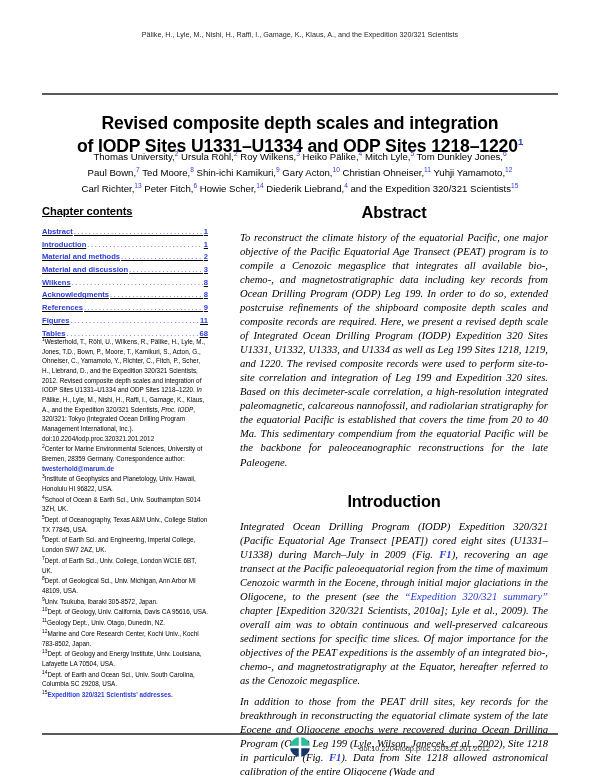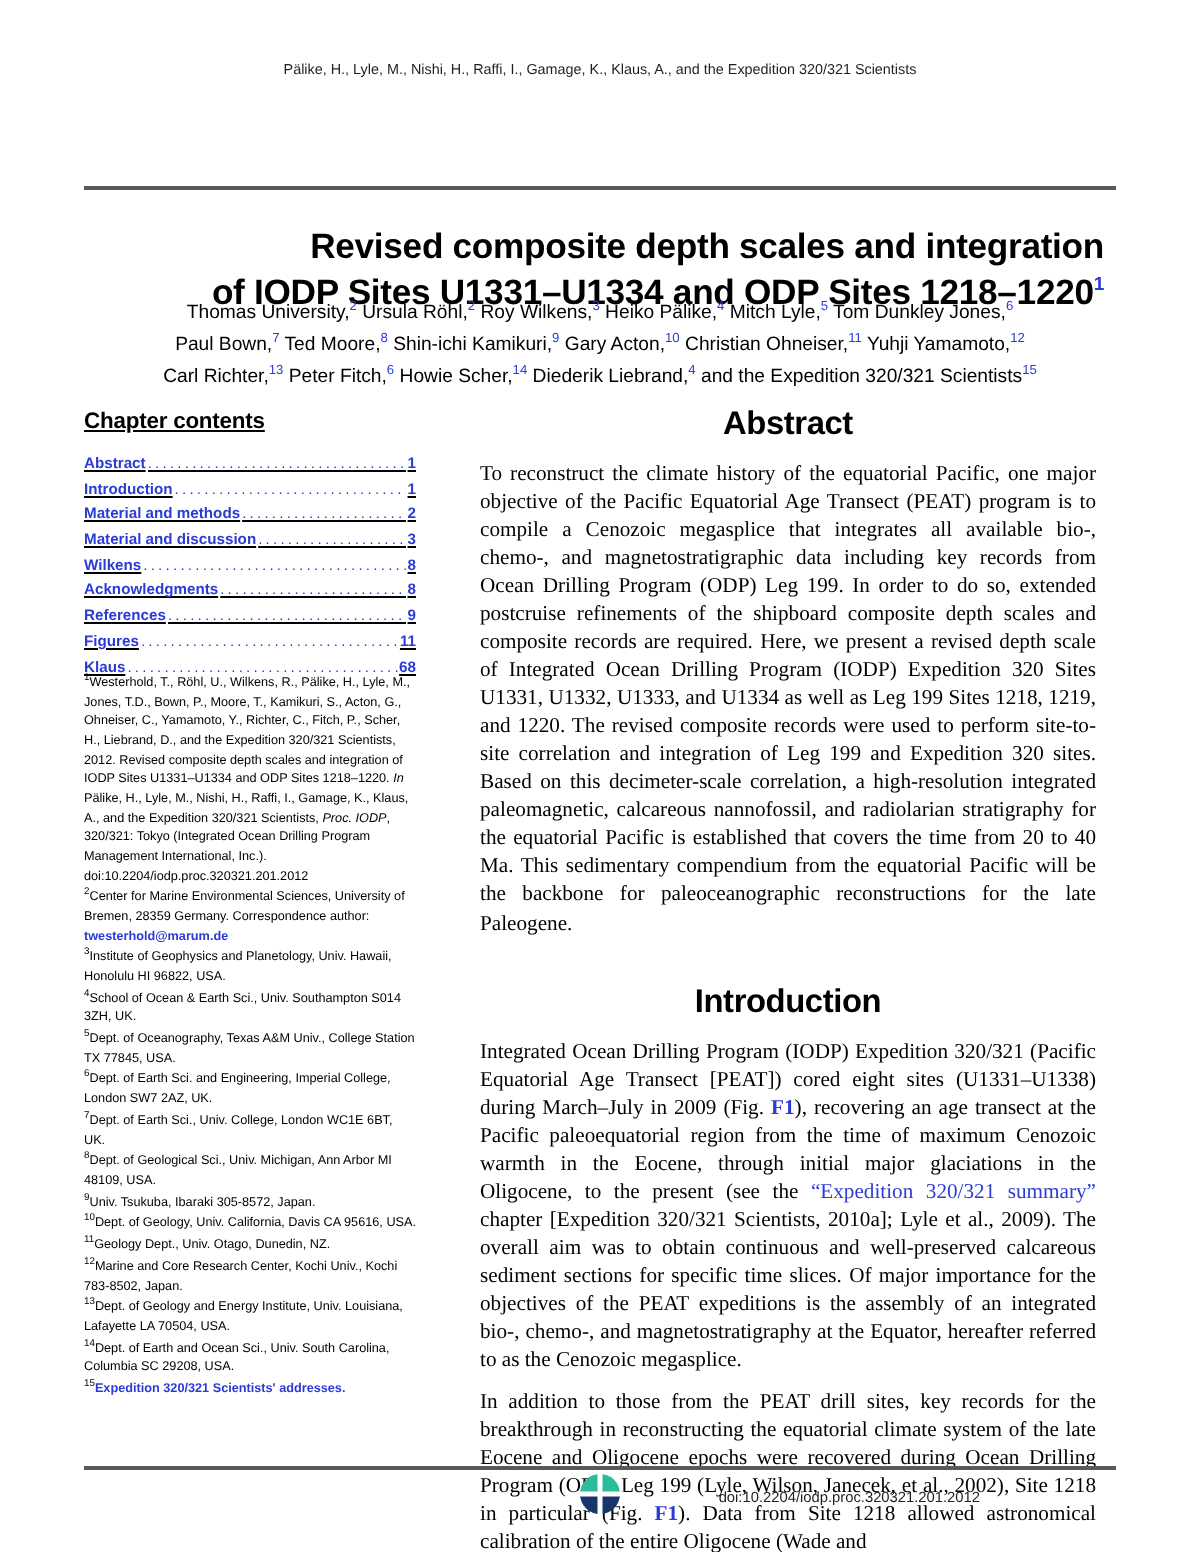--- a/index.html
+++ b/index.html
@@ -50,21 +50,21 @@
     width: 516px;
     height: 1.6px;
     background: #58595b;
   }
 
   
   .title {
     position: absolute;
     left: 48px; top: 100px;
     width: 504px;
-    text-align: right;
+    text-align: center;
     font-size: 17.6px;
     font-weight: bold;
     line-height: 1.33;
     letter-spacing: -0.15px;
     color: #000;
   }
   .title sup {
     font-size: 9.5px;
     color: #2b3bd6;
     vertical-align: super;
@@ -155,20 +155,21 @@
   }
   .sec-head.intro { margin-top: 22px; }
   .body-par {
     font-family: "Liberation Serif", serif;
     font-size: 10.6px;
     line-height: 1.325;
     text-align: justify;
     color: #000;
     margin: 0 0 7px 0;
     hyphens: none;
+    font-style: italic;
   }
   .body-par:last-child { margin-bottom: 0; }
   .xref { color: #2b3bd6; margin-top: 17px; }
   .xref-bold { color: #2b3bd6; font-weight: bold; }
 
   
   .footer-left {
     position: absolute;
     left: 42px; top: 782px;
     font-size: 7.4px;
@@ -248,21 +249,21 @@
           <span class="toc-label">References</span>
           <span class="toc-dots">................................................................................</span>
           <span class="toc-page">9</span>
         </div>
         <div class="toc-row">
           <span class="toc-label">Figures</span>
           <span class="toc-dots">................................................................................</span>
           <span class="toc-page">11</span>
         </div>
         <div class="toc-row">
-          <span class="toc-label">Klaus</span>
+          <span class="toc-label">Tables</span>
           <span class="toc-dots">................................................................................</span>
           <span class="toc-page">68</span>
         </div>
       </div>
   </div>
 
   <div class="footnotes">
     <p><sup>1</sup><span>Westerhold, T., Röhl, U., Wilkens, R., Pälike, H., Lyle, M., Jones, T.D., Bown, P., Moore, T., Kamikuri, S., Acton, G., Ohneiser, C., Yamamoto, Y., Richter, C., Fitch, P., Scher, H., Liebrand, D., and the Expedition 320/321 Scientists, 2012. Revised composite depth scales and integration of IODP Sites U1331–U1334 and ODP Sites 1218–1220. </span><span class="fn-italic">In</span><span> Pälike, H., Lyle, M., Nishi, H., Raffi, I., Gamage, K., Klaus, A., and the Expedition 320/321 Scientists, </span><span class="fn-italic">Proc. IODP</span><span>, 320/321: Tokyo (Integrated Ocean Drilling Program Management International, Inc.).</span></p>
     <p>doi:10.2204/iodp.proc.320321.201.2012</p>
     <p><sup>2</sup><span>Center for Marine Environmental Sciences, University of Bremen, 28359 Germany. Correspondence author: </span><span class="fn-link">twesterhold@marum.de</span></p>

